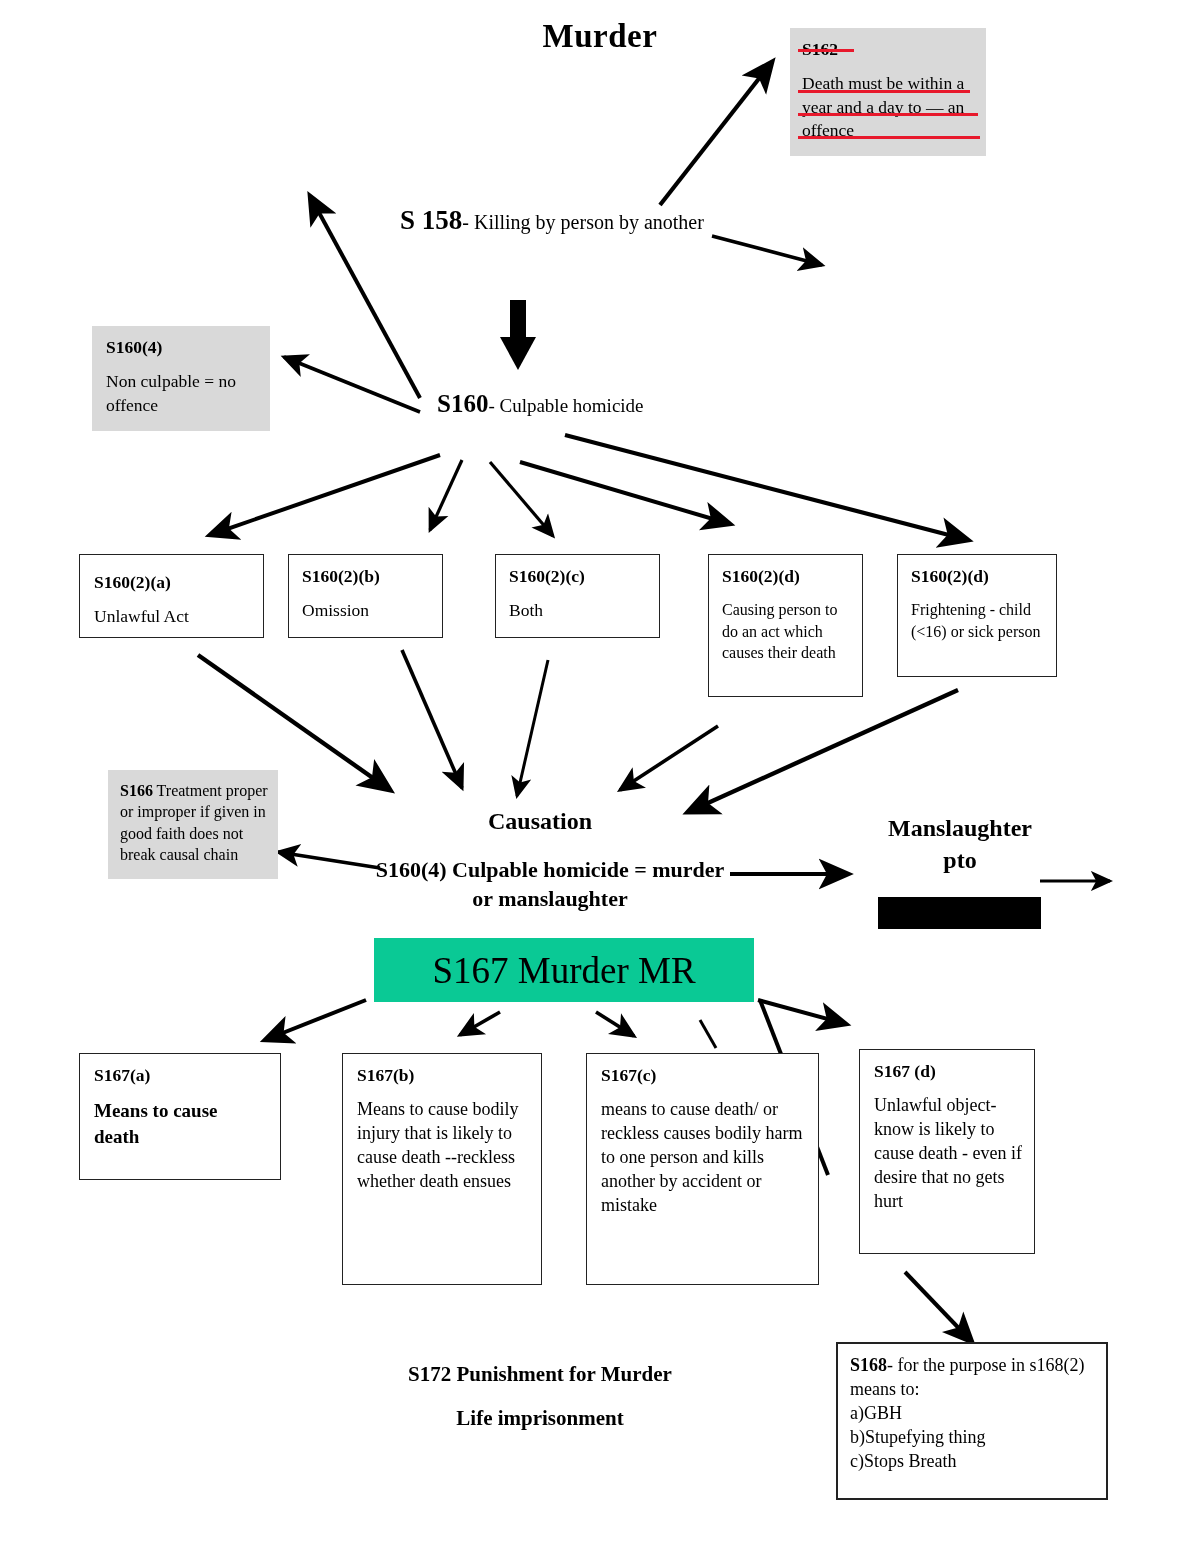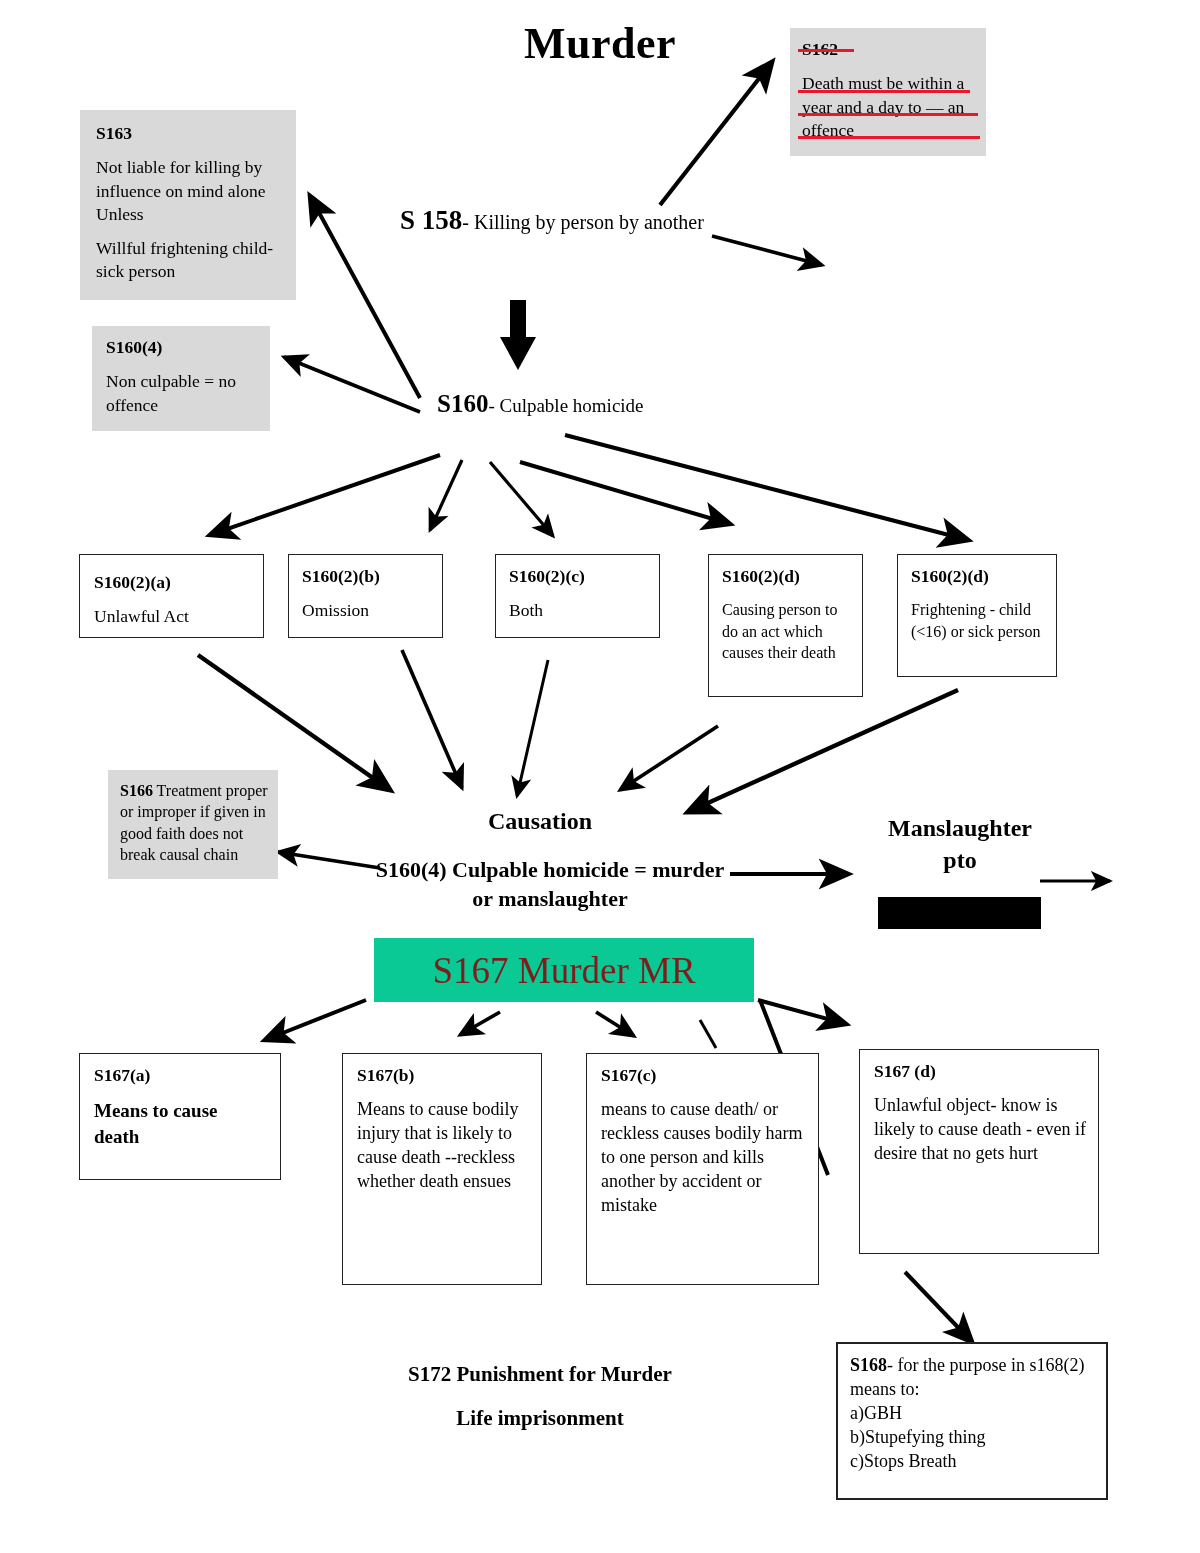--- a/index.html
+++ b/index.html
@@ -14,30 +14,30 @@
     overflow:hidden;
     background:#fff;
   }
   #arrows{position:absolute;left:0;top:0;width:1200px;height:1553px;pointer-events:none;}
   .node{position:absolute;box-sizing:border-box;}
   .boxed{border:1.6px solid #222;background:#fff;}
   .shaded{background:#d9d9d9;border:none;}
   .hdr{font-weight:bold;}
   .title{
     font-weight:bold;
-    font-size:44px;
+    font-size:33px;
     letter-spacing:0.5px;
   }
   .bigref{font-weight:bold;font-size:27px;}
   .medref{font-weight:bold;font-size:25px;}
   .body-txt{font-size:17.5px;line-height:1.33;}
   .small-txt{font-size:16px;line-height:1.33;}
   .teal{
     background:#0ac995;
-    color:#7f1d1d;
+    color:#000000;
     font-size:37px;
     text-align:center;
     display:flex;align-items:center;justify-content:center;
   }
   .ctr{text-align:center;}
   .bold{font-weight:bold;}
   .strike-box{position:relative;}
   .rline{
     position:absolute;
     height:2.6px;
@@ -100,27 +100,20 @@
     <line x1="760" y1="1000" x2="828" y2="1175" stroke="#000" stroke-width="4"></line>
     <line x1="710" y1="1030" x2="860" y2="1155" stroke="#000" stroke-width="0"></line>
 
     <line x1="700" y1="1020" x2="716" y2="1048" stroke="#000" stroke-width="3"></line>
 
     <line x1="905" y1="1272" x2="972" y2="1342" stroke="#000" stroke-width="4" marker-end="url(#ah2)"></line>
   </svg>
 
   <div class="node title" style="left:480px;top:18px;width:240px;text-align:center;">Murder</div>
 
-  <div class="node shaded" style="left:80px;top:110px;width:216px;padding:12px 14px 16px 16px;">
-    <p class="hdr body-txt">S163</p>
-    <div class="gap"></div>
-    <p class="body-txt">Not liable for killing by influence on mind alone Unless</p>
-    <div class="gap"></div>
-    <p class="body-txt">Willful  frightening child- sick person</p>
-  </div>
 
   <div class="node shaded strike-box" style="left:790px;top:28px;width:196px;padding:10px 12px 14px 12px;">
     <p class="hdr body-txt">S162</p>
     <div class="gap"></div>
     <p class="body-txt">Death must be within a year and a day to — an offence</p>
     <span class="rline" style="left:8px;top:21px;width:56px;"></span>
     <span class="rline" style="left:8px;top:62px;width:172px;"></span>
     <span class="rline" style="left:8px;top:85px;width:180px;"></span>
     <span class="rline" style="left:8px;top:108px;width:182px;"></span>
   </div>
@@ -199,21 +192,21 @@
     <div class="gap"></div>
     <p class="body-txt" style="font-size:18px;">Means to cause bodily injury that is likely to cause death --reckless whether death ensues</p>
   </div>
 
   <div class="node boxed" style="left:586px;top:1053px;width:233px;height:232px;padding:10px 10px 10px 14px;">
     <p class="hdr body-txt">S167(c)</p>
     <div class="gap"></div>
     <p class="body-txt" style="font-size:18px;">means to cause death/  or reckless causes bodily harm to one person and kills another  by accident or mistake</p>
   </div>
 
-  <div class="node boxed" style="left:859px;top:1049px;width:240px;height:205px;padding:10px 10px 10px 14px;">
+  <div class="node boxed" style="left:859px;top:1049px;width:176px;height:205px;padding:10px 10px 10px 14px;">
     <p class="hdr body-txt">S167 (d)</p>
     <div class="gap"></div>
     <p class="body-txt" style="font-size:18px;">Unlawful object- know is likely to cause death - even if desire that no gets hurt</p>
   </div>
 
   <div class="node ctr bold" style="left:330px;top:1352px;width:420px;font-size:21px;line-height:2.1;">
     <p>S172 Punishment for Murder</p>
     <p>Life imprisonment</p>
   </div>
 

